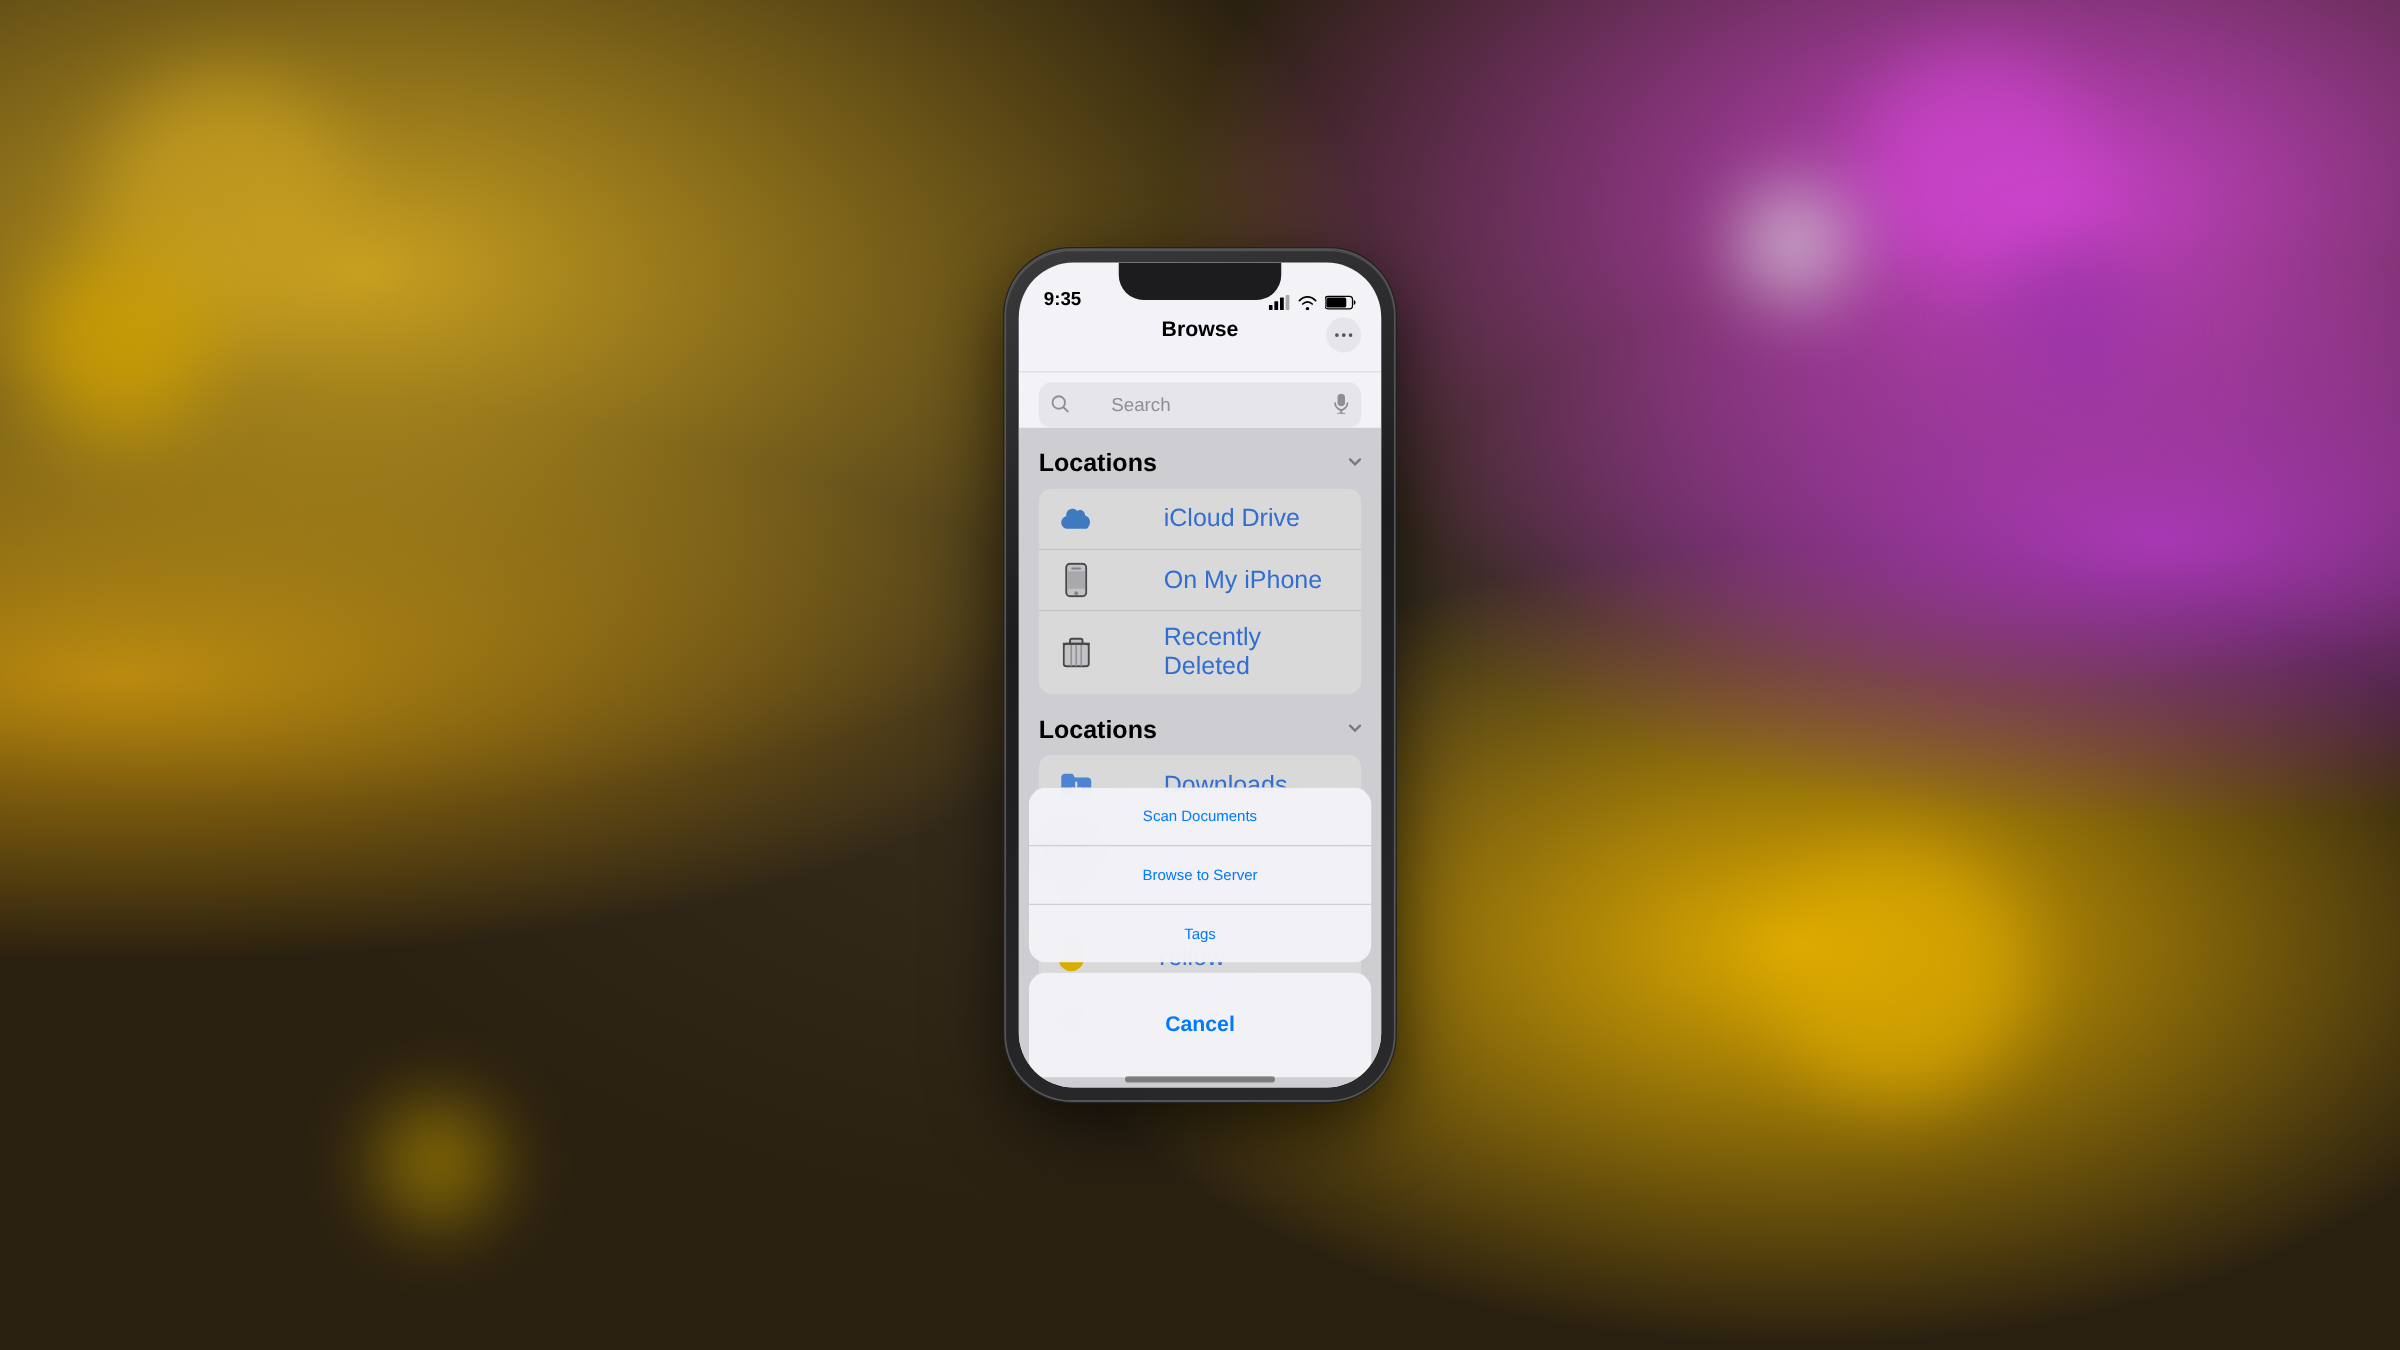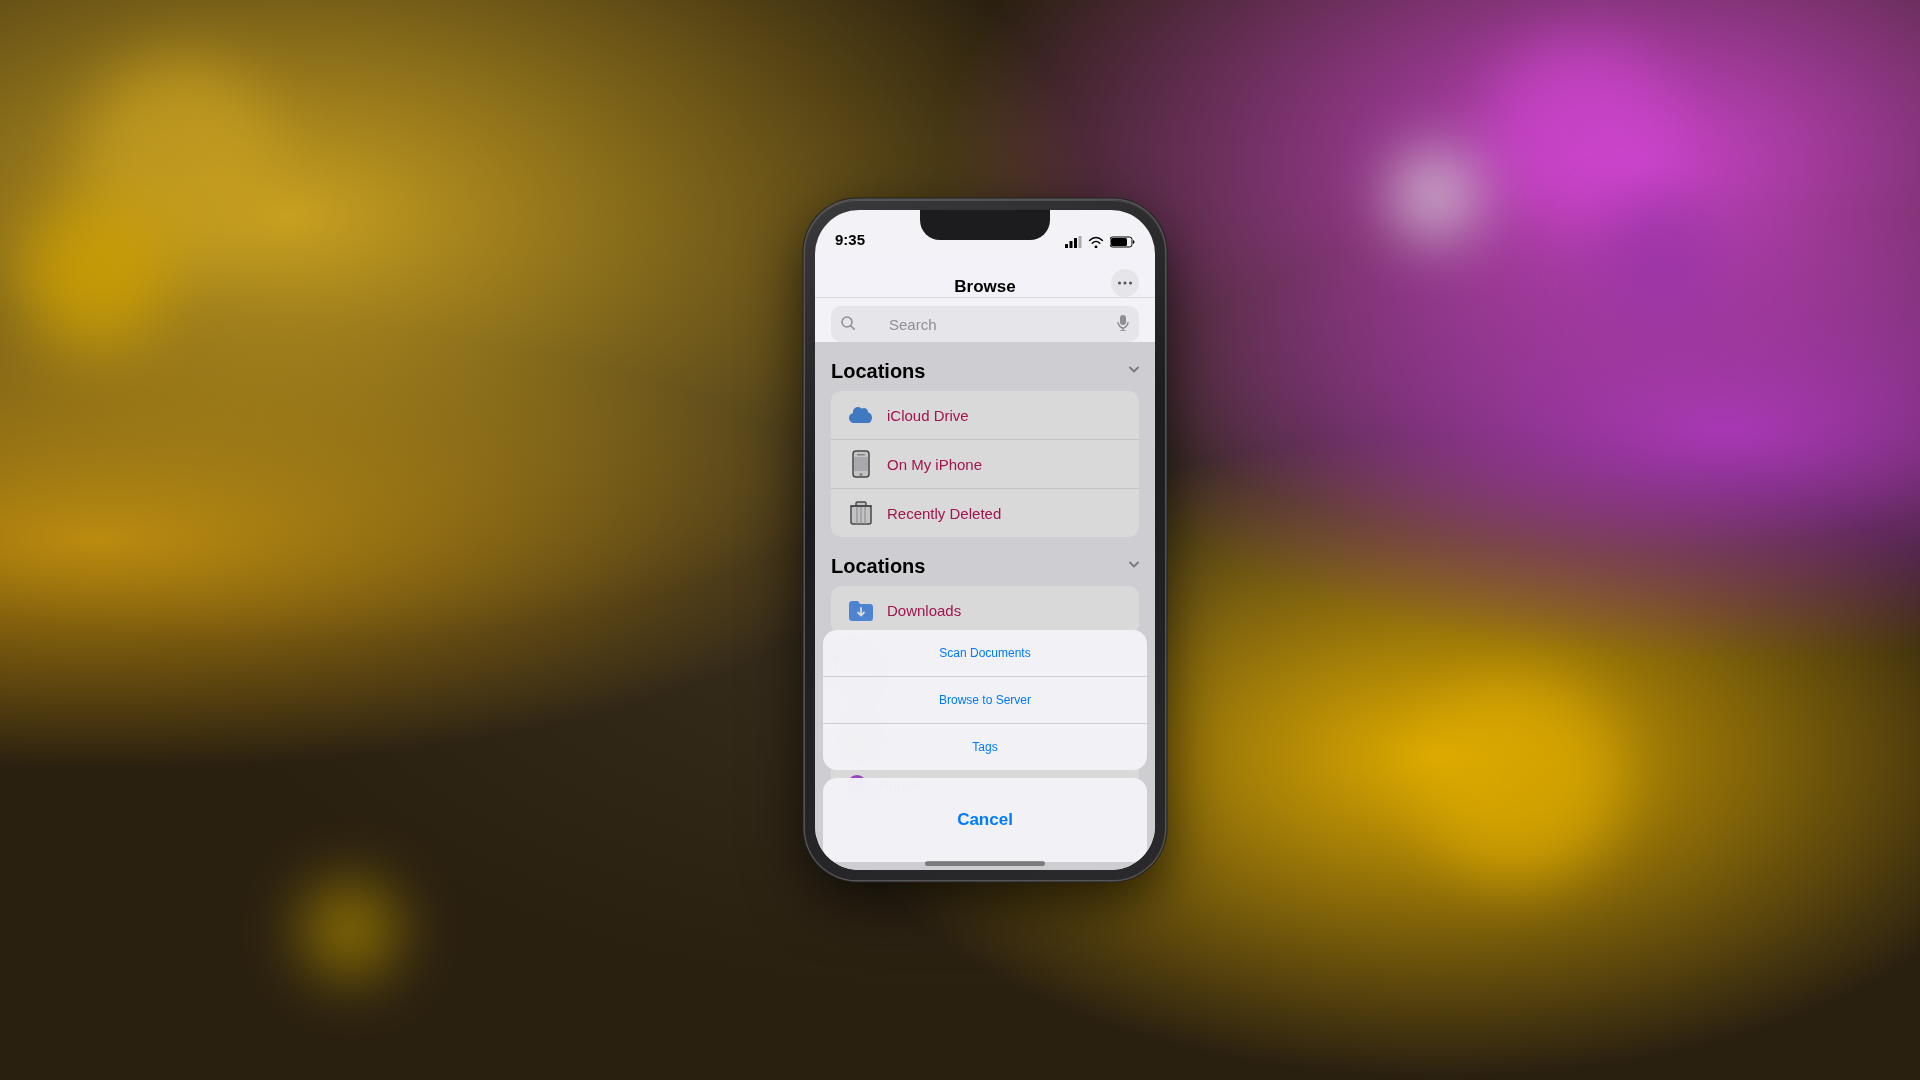--- a/index.html
+++ b/index.html
@@ -35,21 +35,21 @@
     .phone-wrapper {
       position: absolute;
       left: 50%;
       top: 50%;
       transform: translate(-50%, -50%);
       width: 310px;
       height: 680px;
     }
 
     .phone-outer {
-      width: 360px;
+      width: 310px;
       height: 680px;
       background: linear-gradient(160deg, #3a3a3c 0%, #1c1c1e 40%, #2a2a2c 100%);
       border-radius: 52px;
       position: relative;
       box-shadow:
         0 0 0 1.5px #555,
         0 0 0 2.5px #222,
         0 20px 60px rgba(0,0,0,0.7),
         inset 0 1px 0 rgba(255,255,255,0.15);
     }
@@ -109,21 +109,21 @@
     }
 
     
     .nav-bar {
       position: absolute;
       top: 44px;
       left: 0;
       right: 0;
       height: 44px;
       display: flex;
-      align-items: flex-end;
+      align-items: flex-start;
       justify-content: center;
       background: rgba(242,242,247,0.92);
       border-bottom: 0.5px solid rgba(0,0,0,0.1);
     }
 
     .nav-title {
       font-size: 17px;
       font-weight: 600;
       color: #000;
     }
@@ -234,22 +234,23 @@
       height: 28px;
       border-radius: 6px;
       display: flex;
       align-items: center;
       justify-content: center;
       font-size: 18px;
       flex-shrink: 0;
     }
 
     .list-item-label {
-      font-size: 15px;
-      color: #be185d;
+      font-size: 20px;
+      color: #3b82f6;
+      margin-left: 44px;
     }
 
     
     .tag-dot {
       width: 20px;
       height: 20px;
       border-radius: 50%;
       flex-shrink: 0;
     }
 

